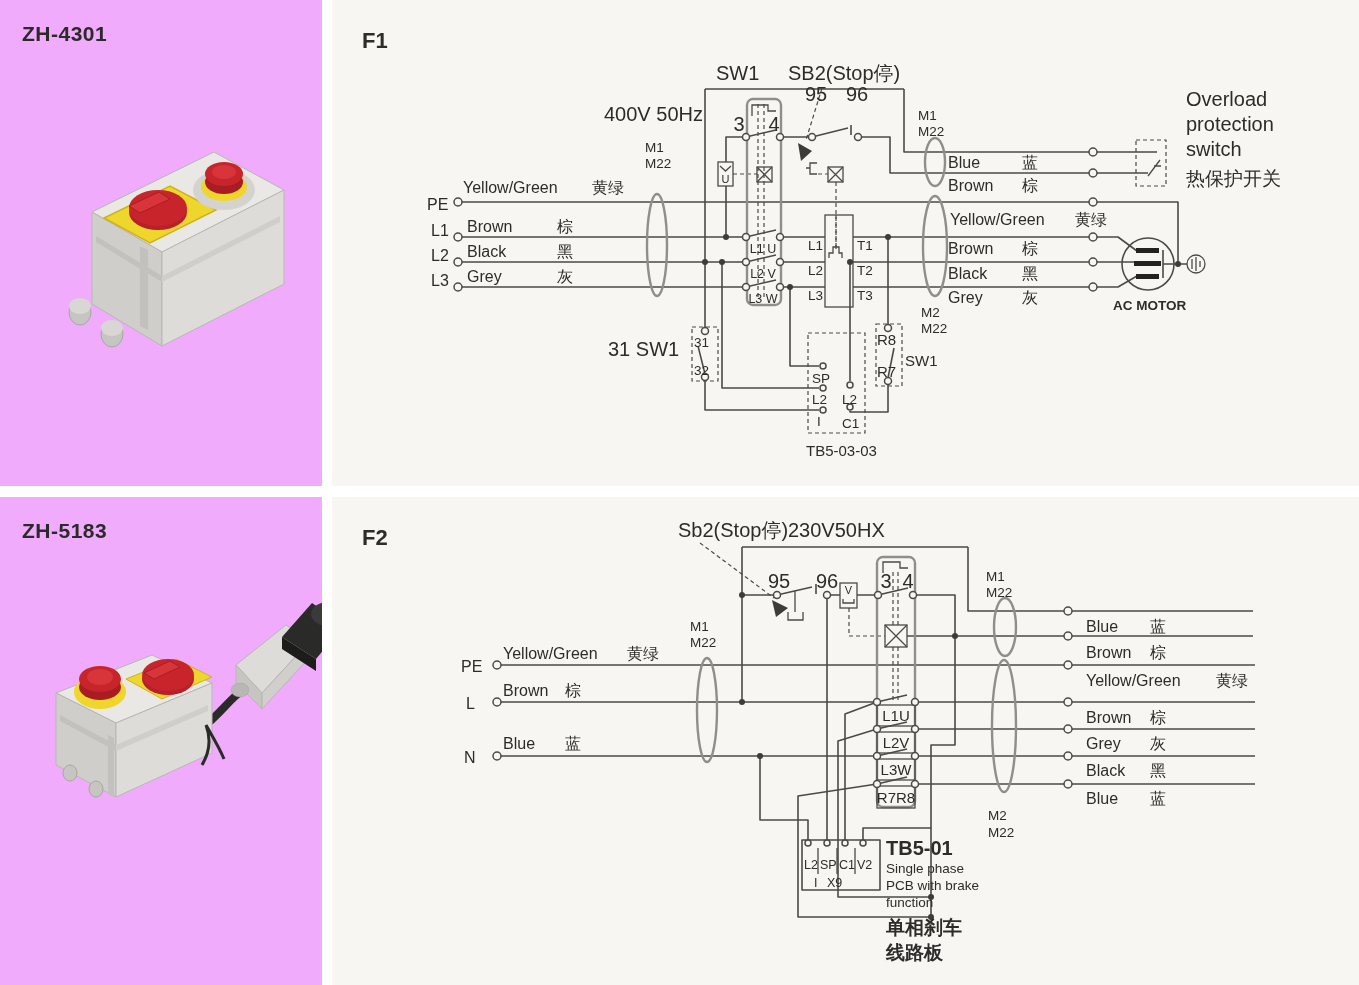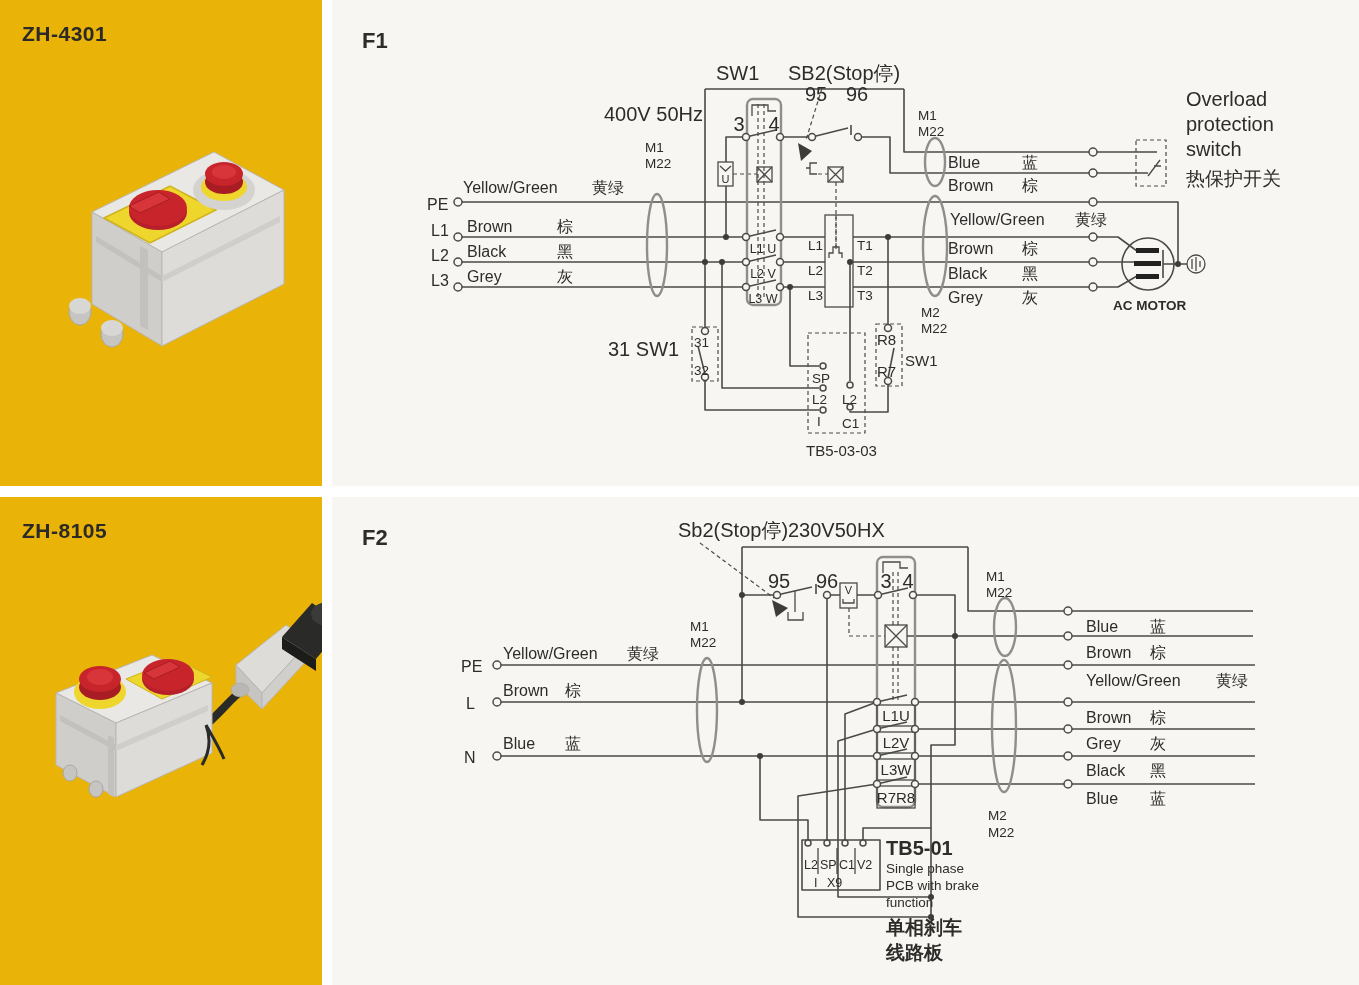--- a/index.html
+++ b/index.html
@@ -1,18 +1,18 @@
 <!DOCTYPE html>
 <html><head>
 <meta charset="utf-8">
 <style>
   html,body{margin:0;padding:0;background:#ffffff;}
   body{width:1359px;height:985px;position:relative;font-family:"Liberation Sans",sans-serif;}
   .panel{position:absolute;overflow:hidden;}
-  .panel-left{left:0;width:322px;background:#eab308;}
+  .panel-left{left:0;width:322px;background:#f0abfc;}
   .panel-right{left:332px;width:1027px;background:#f7f6f3;}
   .row-top{top:0;height:486px;}
   .row-bottom{top:497px;height:488px;}
   .model-title{position:absolute;left:22px;top:22px;font-size:21px;font-weight:bold;color:#2b2a28;letter-spacing:.5px;}
   svg{display:block;position:absolute;left:0;top:0;}
   .w{stroke:#4a4a48;stroke-width:1.6;fill:none;stroke-linejoin:round;stroke-linecap:butt;}
   .w2{stroke:#4a4a48;stroke-width:1.3;fill:none;}
   .wg{stroke:#8f8e8c;stroke-width:2.4;fill:none;}
   .dsh{stroke:#4a4a48;stroke-width:1.2;fill:none;stroke-dasharray:4 3;}
   .term{fill:#f7f6f3;stroke:#4a4a48;stroke-width:1.5;}
@@ -255,21 +255,21 @@
     <text class="t14" x="812" y="383">SP</text>
     <text class="t14" x="812" y="404">L2</text>
     <text class="t14" x="817" y="426">I</text>
     <text class="t14" x="842" y="404">L2</text>
     <text class="t14" x="842" y="428">C1</text>
     <text class="t15" x="806" y="456">TB5-03-03</text>
   </svg>
 </div>
 
 <div class="panel panel-left row-bottom">
-  <div class="model-title">ZH-8105</div>
+  <div class="model-title">ZH-5183</div>
   <svg width="322" height="488" viewBox="0 0 322 488">
     <g>
 
       <path d="M236,168 L286,128 L310,144 L262,196 Z" fill="#dddcd9" stroke="#b8b7b4"></path>
       <path d="M236,168 L236,186 L262,212 L262,196 Z" fill="#c6c5c2" stroke="#b8b7b4"></path>
       <path d="M262,196 L310,144 L310,160 L262,212 Z" fill="#d0cfcc" stroke="#b8b7b4"></path>
 
       <path d="M282,140 L312,106 L344,128 L316,162 Z" fill="#2a2a28"></path>
       <ellipse cx="328" cy="117" rx="17" ry="12" fill="#3a3a38"></ellipse>
       <path d="M282,140 L282,152 L316,174 L316,162 Z" fill="#1c1c1a"></path>

